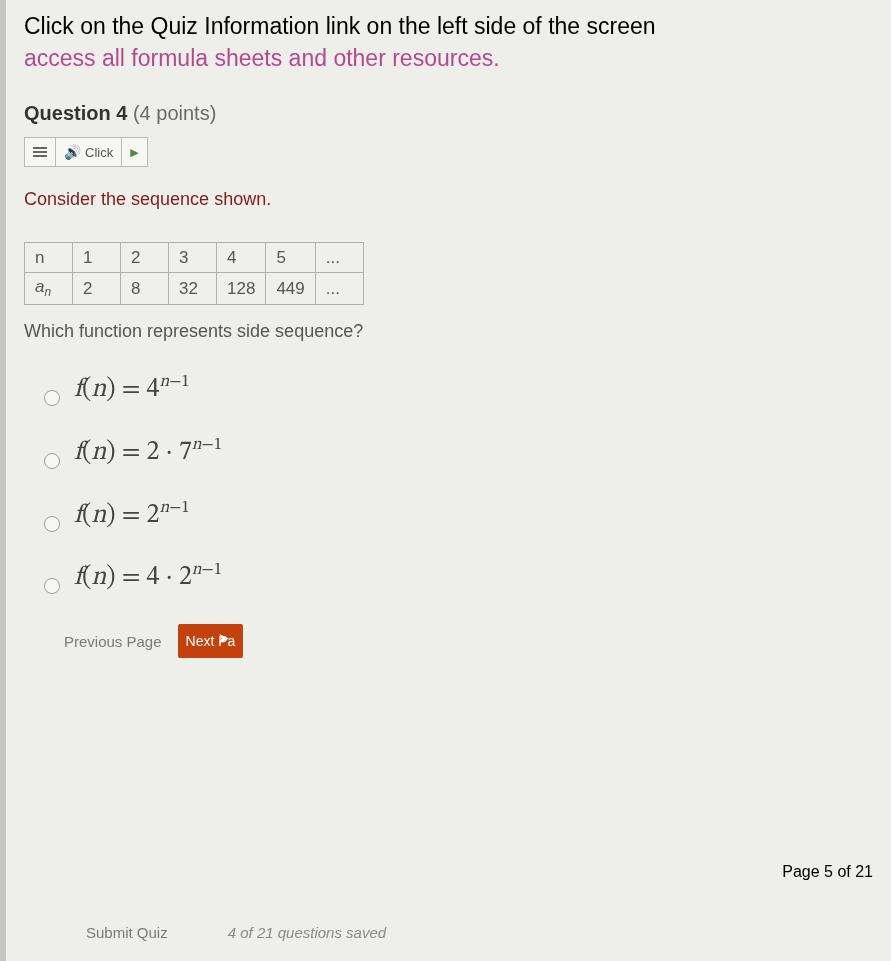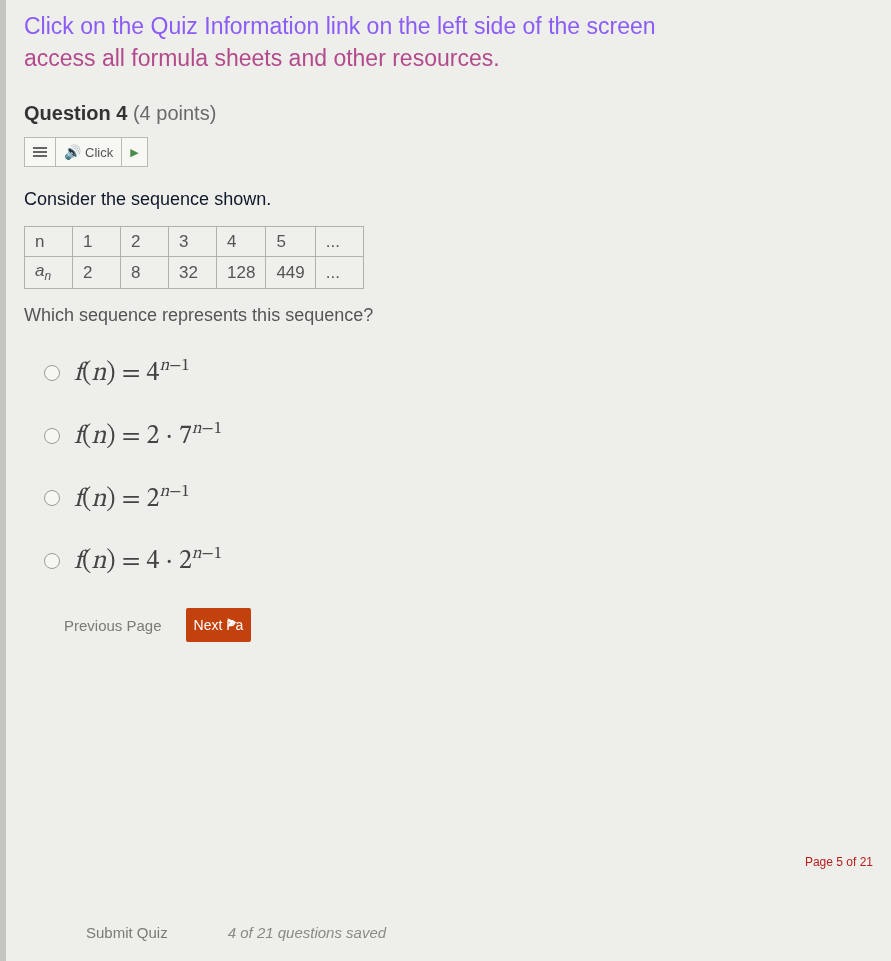--- a/index.html
+++ b/index.html
@@ -13,21 +13,21 @@
     border-left: 6px solid #c4c4c0;
     padding: 10px 0 0 18px;
     position: relative;
   }
   .instructions {
     font-size: 23px;
     line-height: 1.4;
     margin-bottom: 28px;
     padding-right: 0;
   }
-  .instructions .line1 { color: #8b5cf6; font-weight: 500; }
+  .instructions .line1 { color: #000000; font-weight: 500; }
   .instructions .line2 { color: #b44a8e; font-weight: 500; }
   .question-header { margin-bottom: 10px; }
   .question-header .qnum { font-size: 20px; color: #333; }
   .question-header .qnum b { font-weight: 600; }
   .question-header .pts { color: #6a6a6a; font-weight: 400; }
   .listen-bar {
     display: inline-flex;
     border: 1px solid #b8b8b4;
     background: #f7f7f4;
     height: 30px;
@@ -40,85 +40,85 @@
     border-right: 1px solid #b8b8b4;
     padding: 0 8px;
     font-size: 13px;
     color: #555;
   }
   .listen-bar > div:last-child { border-right: none; }
   .listen-bar .hamburger { flex-direction: column; gap: 2px; }
   .listen-bar .hamburger span { display:block; width:14px; height:2px; background:#666; }
   .listen-bar .speaker { font-size: 14px; }
   .listen-bar .play { color: #4a8a4a; font-size: 11px; }
-  .prompt { font-size: 18px; color: #0f172a; margin-bottom: 16px; }
+  .prompt { font-size: 18px; color: #7f1d1d; margin-bottom: 32px; }
   table.seq {
     border-collapse: collapse;
     margin-bottom: 16px;
   }
   table.seq td {
     border: 1px solid #b0b0ac;
     padding: 4px 10px;
     min-width: 48px;
     height: 30px;
     font-size: 17px;
     color: #555;
     text-align: left;
     background: #efefeb;
   }
   table.seq td.hdr { font-style: normal; }
   .subscript { font-size: 0.7em; vertical-align: sub; font-style: italic; }
   .question-text { font-size: 18px; color: #555; margin-bottom: 30px; }
   .options { padding-left: 20px; }
   .option {
     display: flex;
-    align-items: center;
+    align-items: flex-end;
     gap: 14px;
     margin-bottom: 28px;
   }
   .radio {
     width: 16px; height: 16px; border-radius: 50%;
     border: 1.5px solid #9a9a96; background: #f6f6f2;
     flex-shrink: 0;
   }
   .option .math {
     font-family: "Cambria Math", "STIX Two Math", Georgia, serif;
     font-size: 26px;
     color: #444;
     font-style: italic;
   }
   .option .math .rm { font-style: normal; }
   .option .math sup { font-size: 0.65em; font-style: italic; }
   .nav-row {
     display: flex;
     align-items: center;
-    gap: 24px;
+    gap: 16px;
     margin-top: 30px;
     padding-left: 40px;
   }
   .prev-link { color: #7a7a76; font-size: 15px; }
   .next-btn {
     background: #c2410c;
     color: #fff;
     border: none;
     padding: 9px 8px;
     font-size: 14px;
     border-radius: 2px;
     position: relative;
   }
   .cursor {
     position: absolute; right: 14px; top: 6px;
     font-size: 14px; color: #fff;
   }
   .page-indicator {
     position: absolute;
     right: 18px;
-    bottom: 92px;
-    color: #b91c1c;
-    font-size: 12px;
+    bottom: 80px;
+    color: #000000;
+    font-size: 16px;
   }
   .footer-row {
     position: absolute;
     bottom: 20px;
     left: 80px;
     display: flex;
     align-items: flex-start;
     gap: 60px;
   }
   .submit-link { color: #7a7a76; font-size: 15px; }
@@ -172,21 +172,21 @@
     <td>2</td>
     <td>8</td>
     <td>32</td>
     <td>128</td>
     <td>449</td>
     <td>...</td>
   </tr>
 </tbody>
   </table>
 
-<div class="question-text">Which sequence represents this sequence?</div>
+<div class="question-text">Which function represents side sequence?</div>
 
 <div class="options">
   <div class="option">
     <div class="radio"></div>
     <div><span class="math">f<span class="rm">(</span>n<span class="rm">)</span> <span class="rm">=</span> <span class="rm">4</span><sup>n<span class="rm">−1</span></sup></span></div>
   </div>
   <div class="option">
     <div class="radio"></div>
     <div><span class="math">f<span class="rm">(</span>n<span class="rm">)</span> <span class="rm">=</span> <span class="rm">2 · 7</span><sup>n<span class="rm">−1</span></sup></span></div>
   </div>

